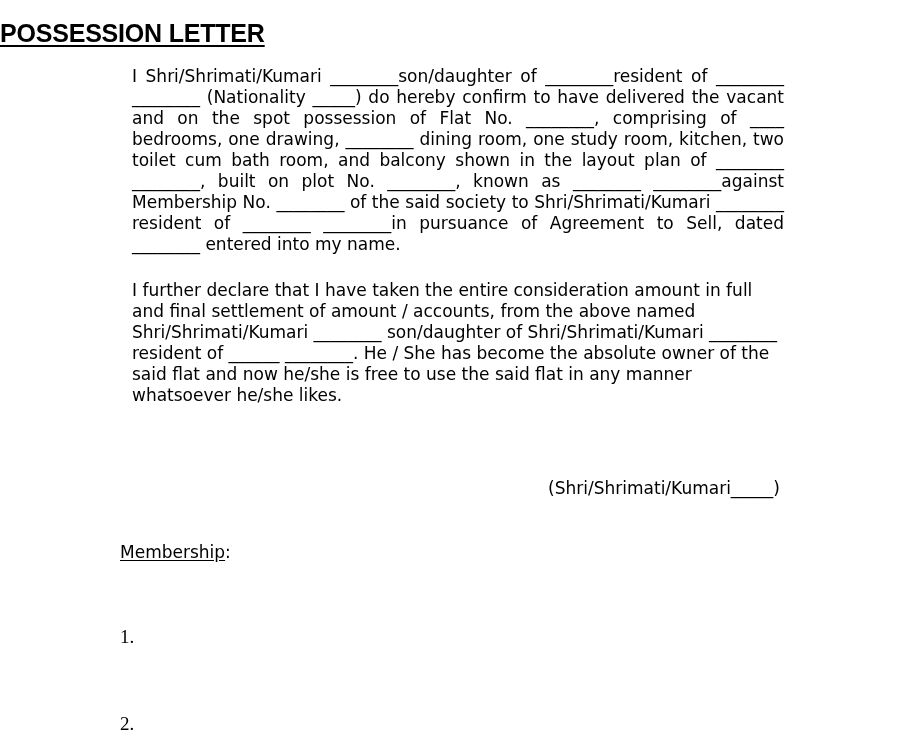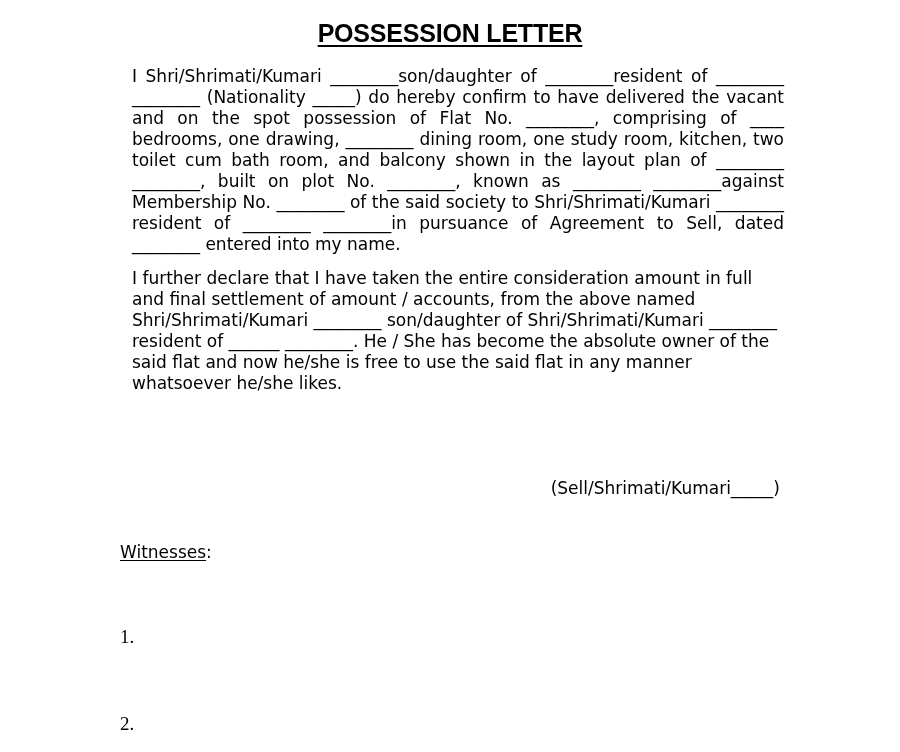--- a/index.html
+++ b/index.html
@@ -22,21 +22,20 @@
     height: 752px;
     box-sizing: border-box;
   }
 
   
   .doc-title {
     position: absolute;
     top: 18px;
     left: 0;
     width: 900px;
-    text-align: center;
     font-family: "Liberation Sans", sans-serif;
     font-size: 25px;
     font-weight: bold;
     letter-spacing: -0.2px;
     text-decoration: underline;
     text-underline-offset: 3px;
     line-height: 30px;
   }
 
   
@@ -49,21 +48,21 @@
 
   .para {
     font-size: 17px;
     line-height: 21px;
     text-align: justify;
     text-justify: inter-word;
     margin: 0;
     word-spacing: 0px;
   }
   .para + .para {
-    margin-top: 13px;
+    margin-top: 25px;
   }
   .para:last-child {
     text-align: left;
   }
 
   
   .signature-block {
     position: absolute;
     left: 112px;
     top: 478px;
@@ -106,24 +105,24 @@
 <div class="page">
 
   <div class="doc-title">POSSESSION LETTER</div>
 
   <div class="body-block">
     <p class="para">I  Shri/Shrimati/Kumari  ________son/daughter  of  ________resident  of ________  ________  (Nationality  _____)  do  hereby  confirm  to  have delivered the vacant and on the spot possession of Flat No. ________, comprising of ____ bedrooms, one drawing,  ________ dining room, one study room, kitchen, two toilet cum bath room, and balcony shown in the layout plan of ________ ________, built on plot No. ________, known as  ________  ________against  Membership  No.  ________  of  the  said society   to   Shri/Shrimati/Kumari   ________   resident   of   ________ ________in pursuance of Agreement to Sell, dated ________ entered into my name.</p>
     <p class="para">I further declare that I have taken the entire consideration amount in full and final settlement of amount / accounts, from the above named Shri/Shrimati/Kumari  ________  son/daughter  of  Shri/Shrimati/Kumari ________  resident  of  ______  ________.  He  /  She  has  become  the absolute owner of the said flat and now he/she is free to use the said flat in any manner whatsoever he/she likes.</p>
   </div>
 
   <div class="signature-block">
-    <span class="signature-text">(Sell/Shrimati/Kumari_____)</span>
+    <span class="signature-text">(Shri/Shrimati/Kumari_____)</span>
   </div>
 
   <div class="witness-heading">
-    <span class="w-word">Witnesses</span><span>:</span>
+    <span class="w-word">Membership</span><span>:</span>
   </div>
 
   <div class="witness-item witness-item-1">1.</div>
 
   <div class="witness-item witness-item-2">2.</div>
 
 </div>
 
 </body></html>

